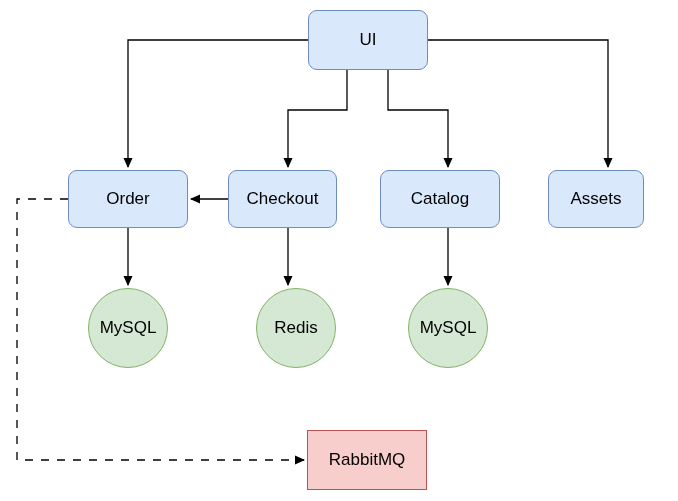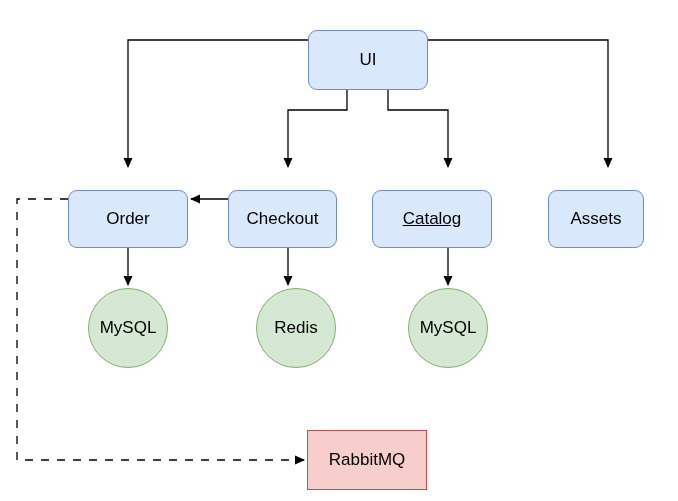--- a/index.html
+++ b/index.html
@@ -34,21 +34,21 @@
     position: absolute;
     display: flex;
     align-items: center;
     justify-content: center;
     box-sizing: border-box;
     font-size: 17px;
     color: #000000;
     text-align: center;
     line-height: 1.1;
   }
-  .shape-rounded-rect { border-radius: 9px; margin-top: 20px; }
+  .shape-rounded-rect { border-radius: 9px; }
   .shape-circle      { border-radius: 50%; }
   .shape-rect        { border-radius: 0; }
   .role-service {
     background: var(--service-fill, #dae8fc);
     border: 1px solid var(--service-stroke, #6c8ebf);
   }
   .role-datastore {
     background: var(--datastore-fill, #d5e8d4);
     border: 1px solid var(--datastore-stroke, #82b366);
   }
@@ -82,21 +82,21 @@
 
 <div class="node shape-rounded-rect role-service" style="left: 308px; top: 10px; width: 120px; height: 60px;">
       <span>UI</span>
     </div>
     <div class="node shape-rounded-rect role-service" style="left: 68px; top: 170px; width: 120px; height: 58px; align-items: center;">
       <span>Order</span>
     </div>
     <div class="node shape-rounded-rect role-service" style="left: 228px; top: 170px; width: 109px; height: 58px;">
       <span>Checkout</span>
     </div>
-    <div class="node shape-rounded-rect role-service" style="left: 372px; top: 170px; width: 120px; height: 58px; text-decoration: underline;">
+    <div class="node shape-rounded-rect role-service" style="left: 380px; top: 170px; width: 120px; height: 58px;">
       <span>Catalog</span>
     </div>
     <div class="node shape-rounded-rect role-service" style="left: 548px; top: 170px; width: 96px; height: 58px;">
       <span>Assets</span>
     </div>
     <div class="node shape-circle role-datastore" style="left: 88px; top: 288px; width: 80px; height: 80px;">
       <span>MySQL</span>
     </div>
     <div class="node shape-circle role-datastore" style="left: 256px; top: 288px; width: 80px; height: 80px;">
       <span>Redis</span>

